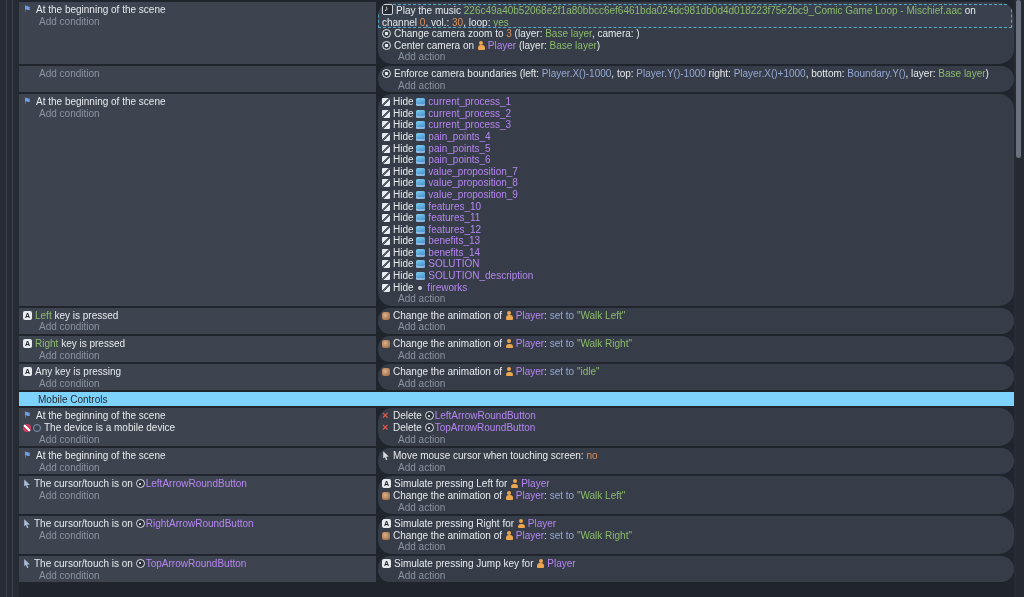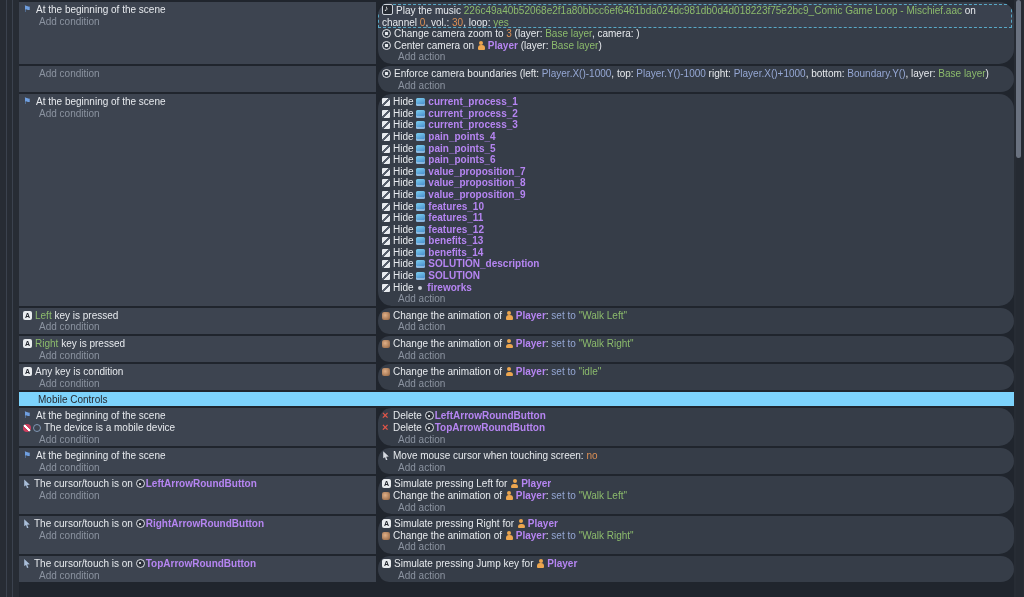--- a/index.html
+++ b/index.html
@@ -17,21 +17,21 @@
   #sheet{position:absolute;left:19px;top:0;width:995px;height:597px;overflow:hidden;padding-top:2px;box-sizing:border-box;}
   .event{display:flex;margin-bottom:2px;align-items:stretch;}
   .cond-col{width:357px;flex:0 0 357px;background:#3d4450;padding:2px 0 1px;box-sizing:border-box;overflow:hidden;}
   .act-col{flex:1;background:#363d48;border-left:2px solid #20252d;padding:2px 0 1px;box-sizing:border-box;overflow:hidden;border-radius:15px;}
   .line{line-height:11.6px;padding-left:4px;white-space:nowrap;}
   .line.sel{white-space:normal;outline:1px dashed #58a8c6;outline-offset:-1px;background:#3a414e;margin-right:2px;}
   .addlink{line-height:11.6px;padding-left:20px;color:#8b93a0;cursor:pointer;}
   .group-bar{height:14px;line-height:15px;background:#7dd3fc;color:#262a30;padding-left:19px;margin-bottom:2px;font-weight:500;}
   
   .s-w{color:#e7eaee}
-  .s-o{color:#b685f2;font-weight:bold}
+  .s-o{color:#b685f2;font-weight:normal}
   .s-g{color:#8cbb6c}
   .s-n{color:#dd9055}
   .s-e{color:#95a7d4}
   
   .ic{display:inline-block;vertical-align:-1px;margin-right:3px;position:relative;}
   .ic-flag{width:10px;height:10px;}
   .ic-flag::before{content:"⚑";color:#6f9fe0;font-size:9px;line-height:10px;position:absolute;left:0;top:0;}
   .ic-music{width:9px;height:9px;background:#262b33;border:1px solid #cfd4dc;border-radius:2px;}
   .ic-music::before{content:"♪";position:absolute;left:1px;top:-1px;color:#fff;font-size:8px;line-height:10px;}
   .ic-camera{width:9px;height:9px;border-radius:50%;border:1px solid #e4e7ea;background:radial-gradient(circle at 50% 50%,#e4e7ea 0 1.5px,transparent 2px);box-sizing:border-box;}
@@ -97,22 +97,22 @@
           <div class="line"><span class="ic ic-hide"></span><span class="s-w">Hide </span><span class="ic ic-textobj"></span><span class="s-o">pain_points_5</span></div>
           <div class="line"><span class="ic ic-hide"></span><span class="s-w">Hide </span><span class="ic ic-textobj"></span><span class="s-o">pain_points_6</span></div>
           <div class="line"><span class="ic ic-hide"></span><span class="s-w">Hide </span><span class="ic ic-textobj"></span><span class="s-o">value_proposition_7</span></div>
           <div class="line"><span class="ic ic-hide"></span><span class="s-w">Hide </span><span class="ic ic-textobj"></span><span class="s-o">value_proposition_8</span></div>
           <div class="line"><span class="ic ic-hide"></span><span class="s-w">Hide </span><span class="ic ic-textobj"></span><span class="s-o">value_proposition_9</span></div>
           <div class="line"><span class="ic ic-hide"></span><span class="s-w">Hide </span><span class="ic ic-textobj"></span><span class="s-o">features_10</span></div>
           <div class="line"><span class="ic ic-hide"></span><span class="s-w">Hide </span><span class="ic ic-textobj"></span><span class="s-o">features_11</span></div>
           <div class="line"><span class="ic ic-hide"></span><span class="s-w">Hide </span><span class="ic ic-textobj"></span><span class="s-o">features_12</span></div>
           <div class="line"><span class="ic ic-hide"></span><span class="s-w">Hide </span><span class="ic ic-textobj"></span><span class="s-o">benefits_13</span></div>
           <div class="line"><span class="ic ic-hide"></span><span class="s-w">Hide </span><span class="ic ic-textobj"></span><span class="s-o">benefits_14</span></div>
+          <div class="line"><span class="ic ic-hide"></span><span class="s-w">Hide </span><span class="ic ic-textobj"></span><span class="s-o">SOLUTION</span></div>
           <div class="line"><span class="ic ic-hide"></span><span class="s-w">Hide </span><span class="ic ic-textobj"></span><span class="s-o">SOLUTION_description</span></div>
-          <div class="line"><span class="ic ic-hide"></span><span class="s-w">Hide </span><span class="ic ic-textobj"></span><span class="s-o">SOLUTION</span></div>
           <div class="line"><span class="ic ic-hide"></span><span class="s-w">Hide </span><span class="ic ic-particle"></span><span class="s-o">fireworks</span></div>
           <div class="addlink">Add action</div>
         </div>
       </div>
       <div class="event">
         <div class="cond-col">
           <div class="line"><span class="ic ic-key"></span><span class="s-g">Left</span><span class="s-w"> key is pressed</span></div>
           <div class="addlink">Add condition</div>
         </div>
         <div class="act-col">
@@ -125,21 +125,21 @@
           <div class="line"><span class="ic ic-key"></span><span class="s-g">Right</span><span class="s-w"> key is pressed</span></div>
           <div class="addlink">Add condition</div>
         </div>
         <div class="act-col">
           <div class="line"><span class="ic ic-anim"></span><span class="s-w">Change the animation of </span><span class="ic ic-player"></span><span class="s-o">Player</span><span class="s-w">: </span><span class="s-e">set to </span><span class="s-g">"Walk Right"</span></div>
           <div class="addlink">Add action</div>
         </div>
       </div>
       <div class="event">
         <div class="cond-col">
-          <div class="line"><span class="ic ic-key"></span><span class="s-w">Any key is condition</span></div>
+          <div class="line"><span class="ic ic-key"></span><span class="s-w">Any key is pressing</span></div>
           <div class="addlink">Add condition</div>
         </div>
         <div class="act-col">
           <div class="line"><span class="ic ic-anim"></span><span class="s-w">Change the animation of </span><span class="ic ic-player"></span><span class="s-o">Player</span><span class="s-w">: </span><span class="s-e">set to </span><span class="s-g">"idle"</span></div>
           <div class="addlink">Add action</div>
         </div>
       </div>
       <div class="group-bar"><span>Mobile Controls</span></div>
       <div class="event">
         <div class="cond-col">

